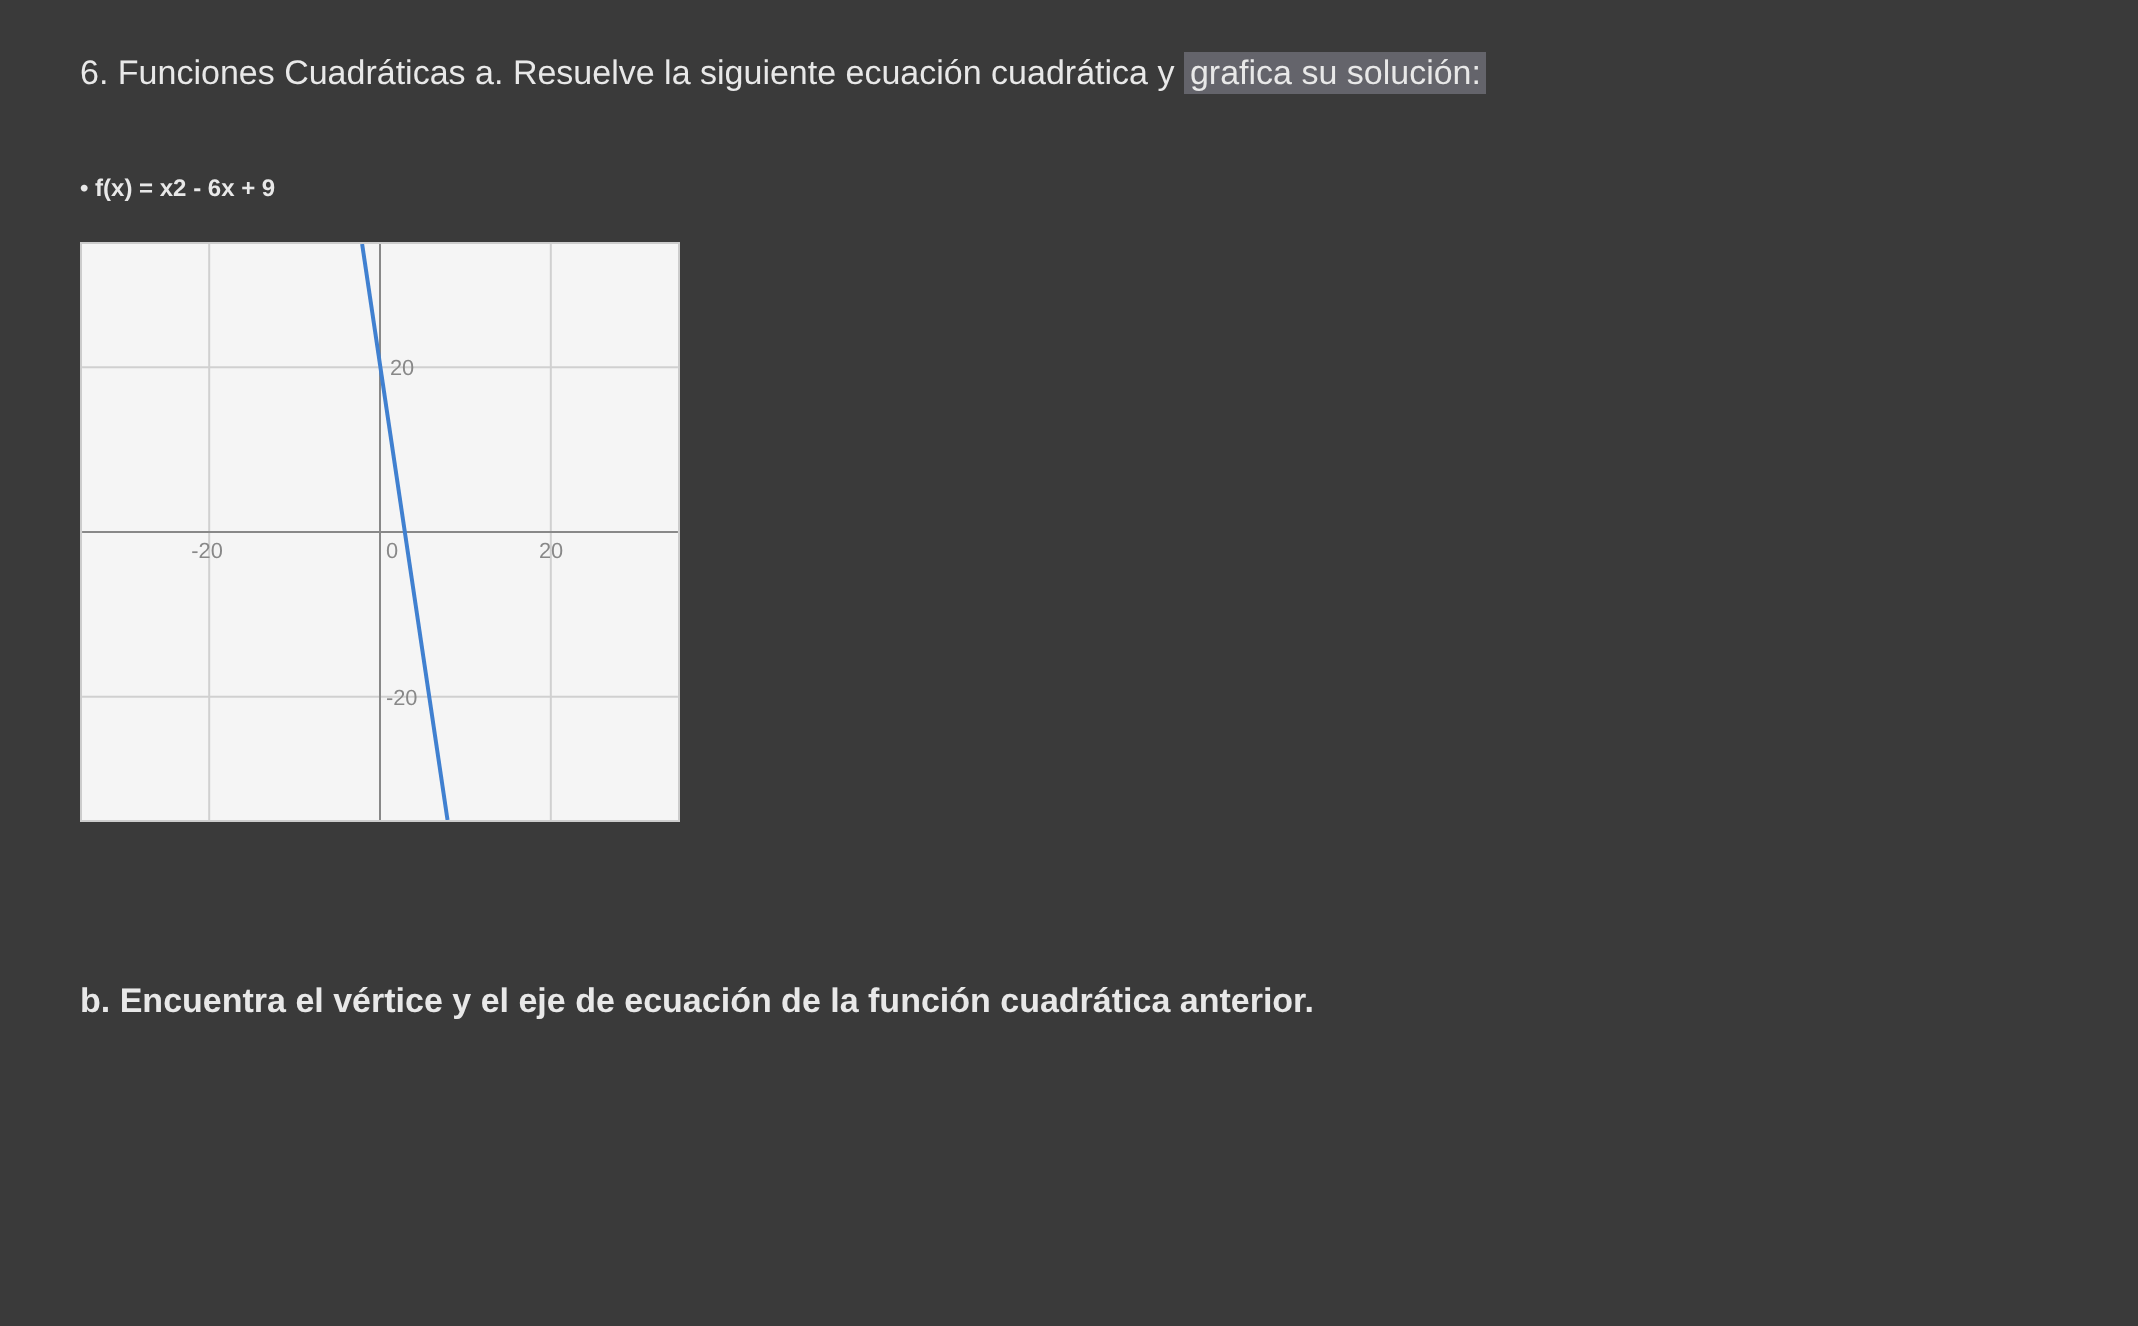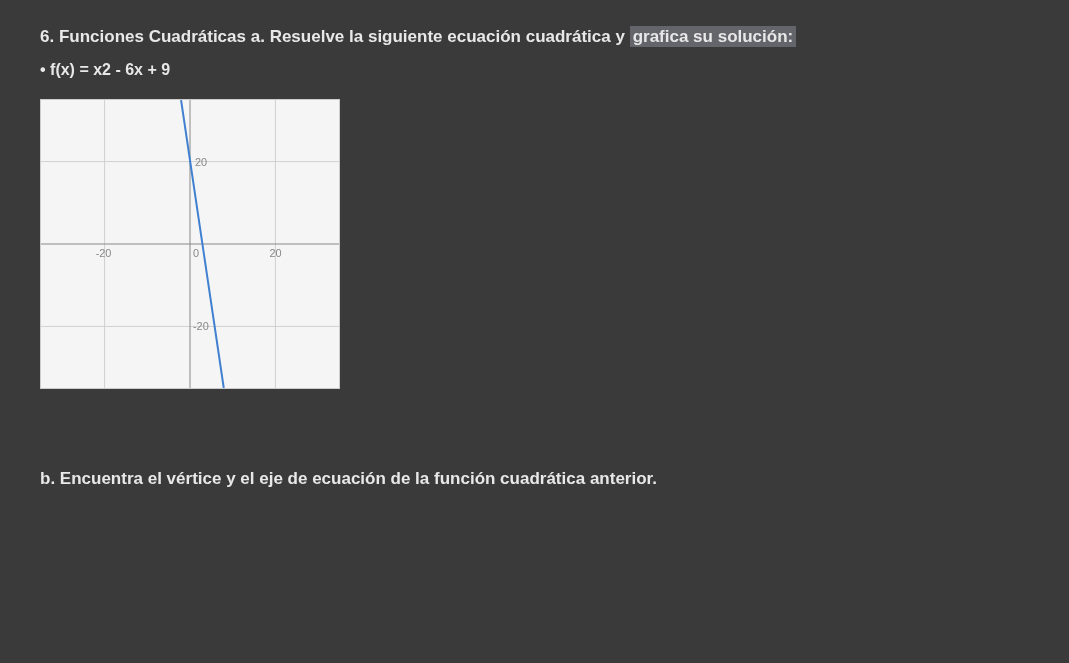--- a/index.html
+++ b/index.html
@@ -10,30 +10,30 @@
     body {
       background: #3a3a3a;
       font-family: Arial, sans-serif;
       width: 1069px;
       height: 663px;
       padding: 25px 40px;
       color: #e8e8e8;
     }
     .question-header {
       font-size: 17px;
-      font-weight: bold;
-      margin-bottom: 12px;
+      font-weight: normal;
+      margin-bottom: 38px;
       line-height: 1.4;
     }
     .highlighted {
       background: rgba(180, 180, 200, 0.35);
       padding: 1px 3px;
     }
     .equation-line {
-      font-size: 16px;
+      font-size: 12px;
       margin-bottom: 20px;
       font-weight: bold;
     }
     .graph-container {
       background: #f5f5f5;
       width: 300px;
       height: 290px;
       position: relative;
       border: 1px solid #ccc;
     }

